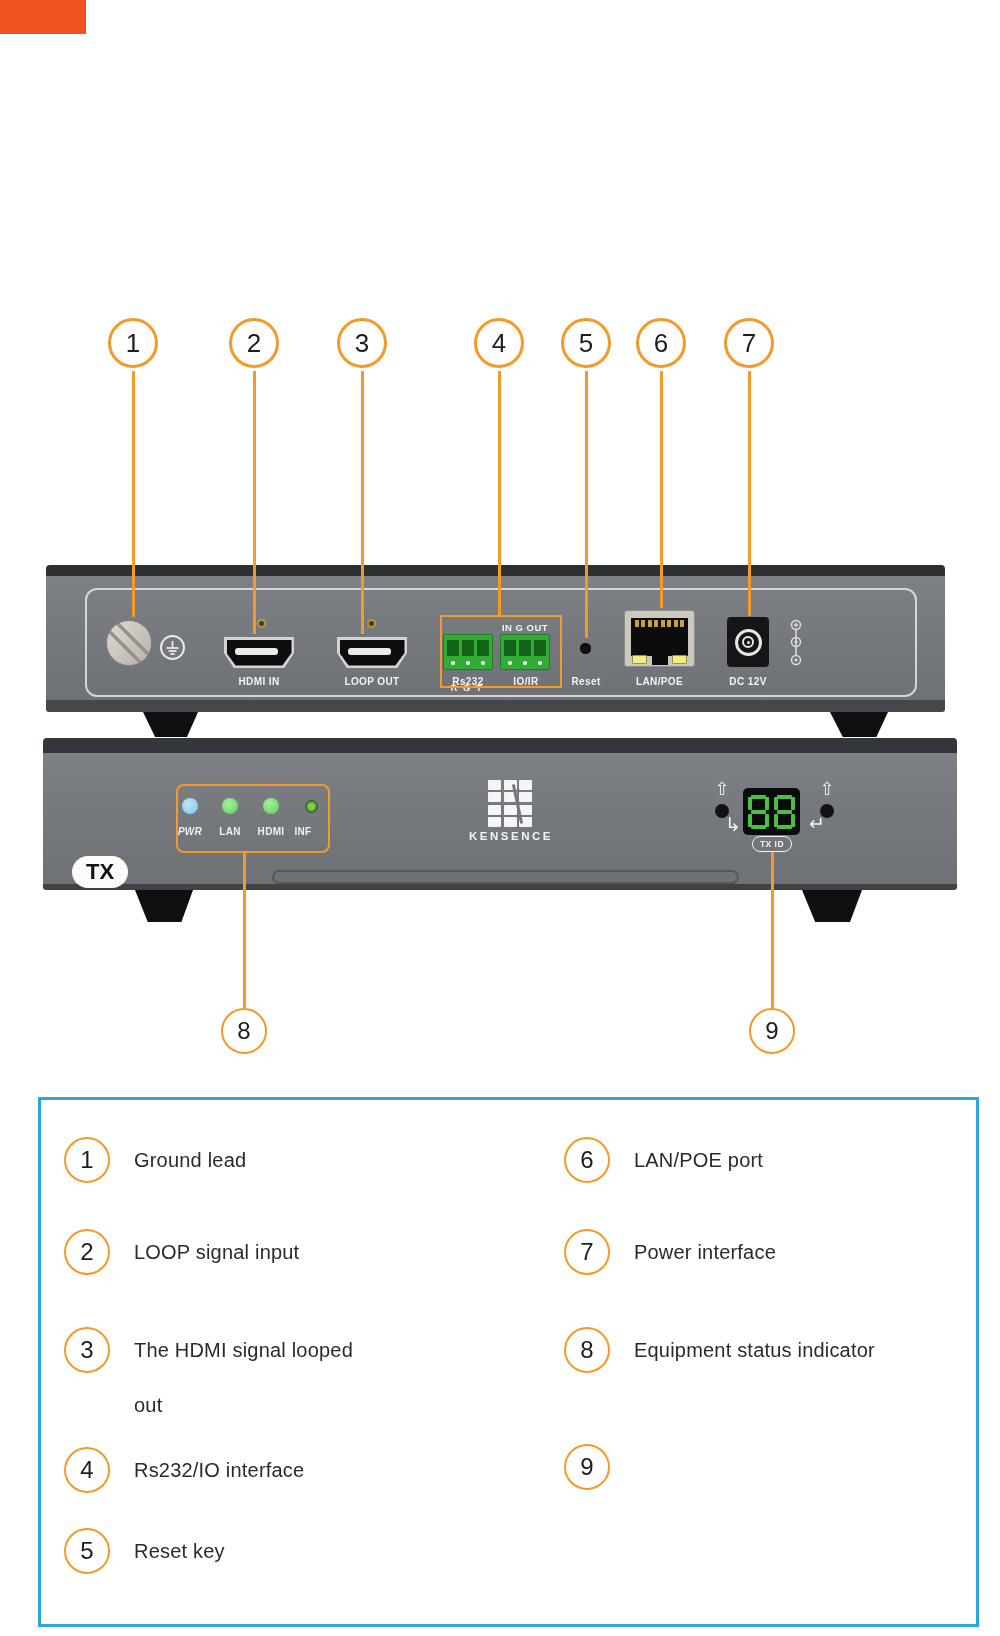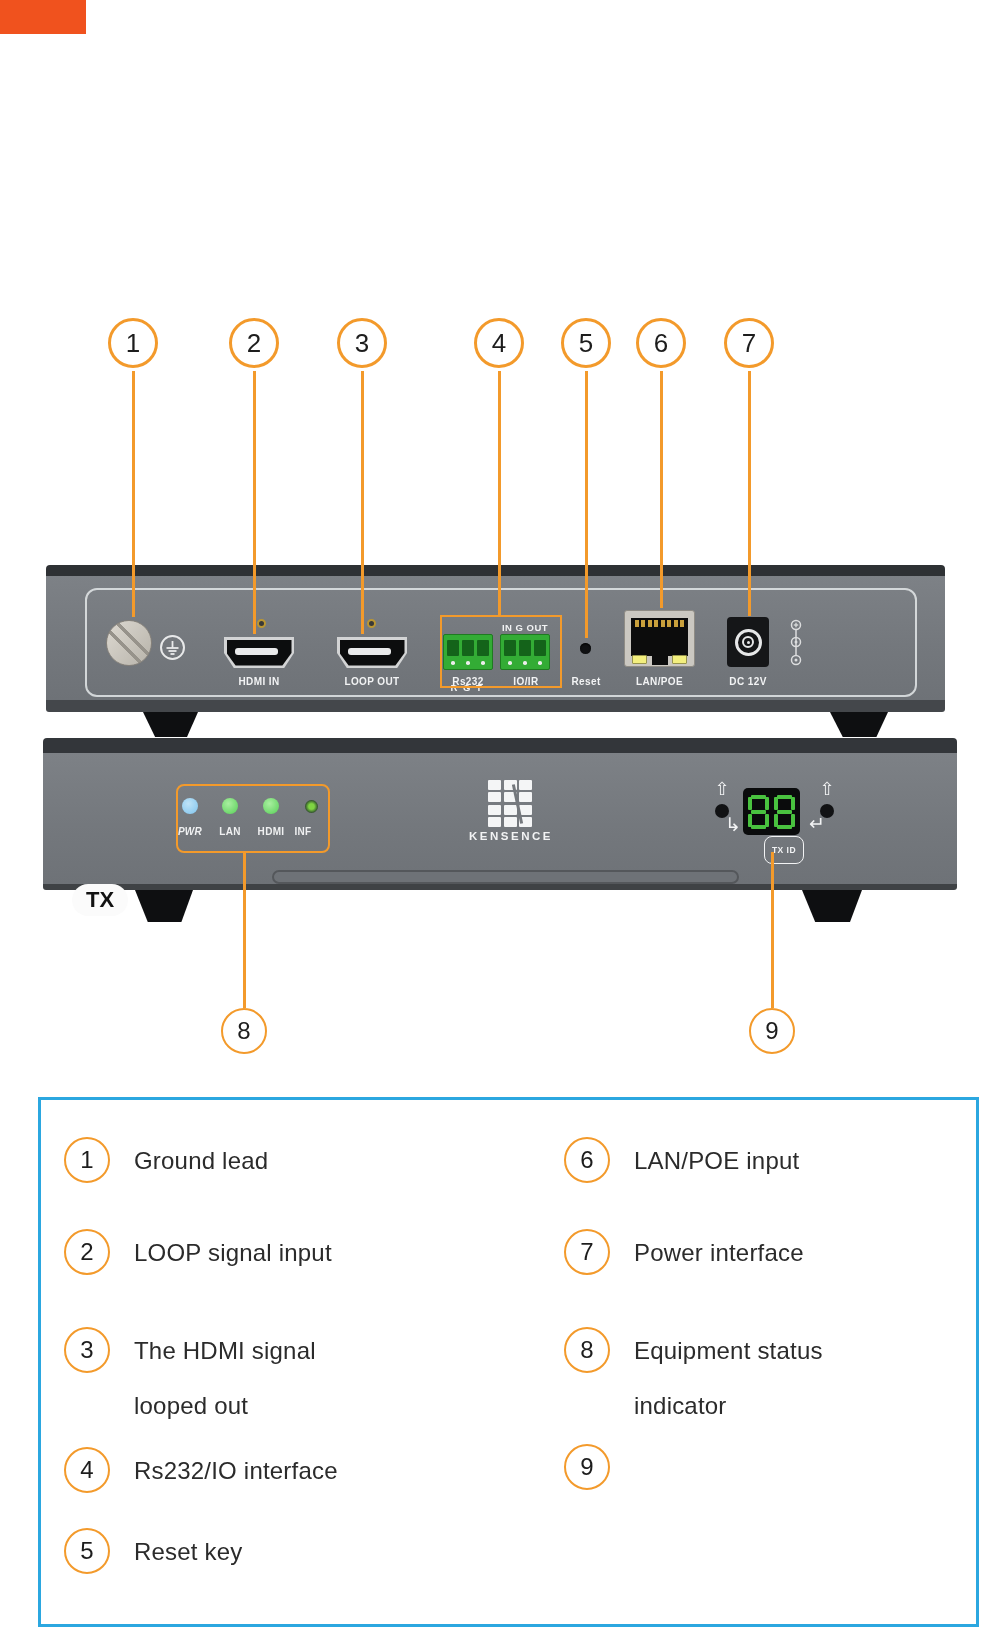--- a/index.html
+++ b/index.html
@@ -76,28 +76,28 @@
   .seg{position:absolute;background:#49C23F;border-radius:1px;display:block;}
   .seg-a{left:3px;top:0;width:15px;height:4px;}
   .seg-b{right:0;top:2px;width:4px;height:13px;}
   .seg-c{right:0;bottom:2px;width:4px;height:13px;}
   .seg-d{left:3px;bottom:0;width:15px;height:4px;}
   .seg-e{left:0;bottom:2px;width:4px;height:13px;}
   .seg-f{left:0;top:2px;width:4px;height:13px;}
   .seg-g{left:3px;top:15px;width:15px;height:4px;}
   .side-btn{width:14px;height:14px;border-radius:50%;background:#111214;}
   .white-glyph{color:#F2F3F4;text-align:center;}
-  .txid-pill{width:40px;height:28px;border:1.5px solid #F2F3F4;border-radius:8px;display:flex;align-items:center;
-             justify-content:center;font-size:8.5px;font-weight:700;color:#F2F3F4;letter-spacing:0.5px;margin-left:12px;}
+  .txid-pill{width:40px;height:16px;border:1.5px solid #F2F3F4;border-radius:8px;display:flex;align-items:center;
+             justify-content:center;font-size:8.5px;font-weight:700;color:#F2F3F4;letter-spacing:0.5px;}
   .vent{height:14px;border:2px solid #54575B;border-radius:7px;background:#6E7277;}
 
   
   .legend-box{border:3px solid var(--blue);}
   .legend-row{display:flex;align-items:flex-start;}
-  .legend-text{margin:-4px 0 0 24px;font-size:24px;line-height:55px;color:#2b2b2b;letter-spacing:0.2px;}
+  .legend-text{margin:-4px 0 0 24px;font-size:20px;line-height:55px;color:#2b2b2b;letter-spacing:0.2px;}
 </style>
 </head>
 <body>
 
 <div class="canvas">
 
   <div class="abs corner-tag"></div>
 
 
   <div class="abs co-line" style="left:131.5px;top:371px;height:246px;"></div>
@@ -218,21 +218,21 @@
   </div>
 
   <div>
     <div class="abs dev-edge-top" style="left:43px;top:738px;width:914px;height:15px;background:#33363A;"></div>
     <div class="abs dev-face" style="left:43px;top:753px;width:914px;height:131px;"></div>
     <div class="abs dev-edge-bot" style="left:43px;top:884px;width:914px;height:6px;background:#3F4245;"></div>
     <div class="abs foot" style="left:135px;top:890px;width:58px;height:32px;"></div>
     <div class="abs foot" style="left:802px;top:890px;width:60px;height:32px;"></div>
     <div class="abs vent" style="left:272px;top:870px;width:467px;"></div>
 
-    <div class="abs tx-badge" style="left:72px;top:884px;">TX</div>
+    <div class="abs tx-badge" style="left:72px;top:856px;">TX</div>
 
     <div class="abs led-box" style="left:176px;top:784px;width:154px;height:69px;"></div>
     <div class="abs led led-pwr" style="left:182px;top:798px;"></div>
     <div class="abs led led-grn" style="left:222px;top:798px;"></div>
     <div class="abs led led-grn" style="left:263px;top:798px;"></div>
     <div class="abs led led-inf" style="left:305px;top:800px;"></div>
     <div class="abs led-label" style="left:172px;top:826px;width:36px;font-style:italic;">PWR</div>
     <div class="abs led-label" style="left:213px;top:826px;width:34px;">LAN</div>
     <div class="abs led-label" style="left:251px;top:826px;width:40px;">HDMI</div>
     <div class="abs led-label" style="left:288px;top:826px;width:30px;">INF</div>
@@ -324,21 +324,21 @@
     <div class="co-circle small">
         <span>5</span>
       </div>
     <div class="legend-text" style="width:380px;">Reset key</div>
   </div>
 
   <div class="abs legend-row" style="left:564px;top:1137px;">
     <div class="co-circle small">
         <span>6</span>
       </div>
-    <div class="legend-text" style="width:360px;">LAN/POE input</div>
+    <div class="legend-text" style="width:360px;">LAN/POE port</div>
   </div>
   <div class="abs legend-row" style="left:564px;top:1229px;">
     <div class="co-circle small">
         <span>7</span>
       </div>
     <div class="legend-text" style="width:360px;">Power interface</div>
   </div>
   <div class="abs legend-row" style="left:564px;top:1327px;">
     <div class="co-circle small">
         <span>8</span>

